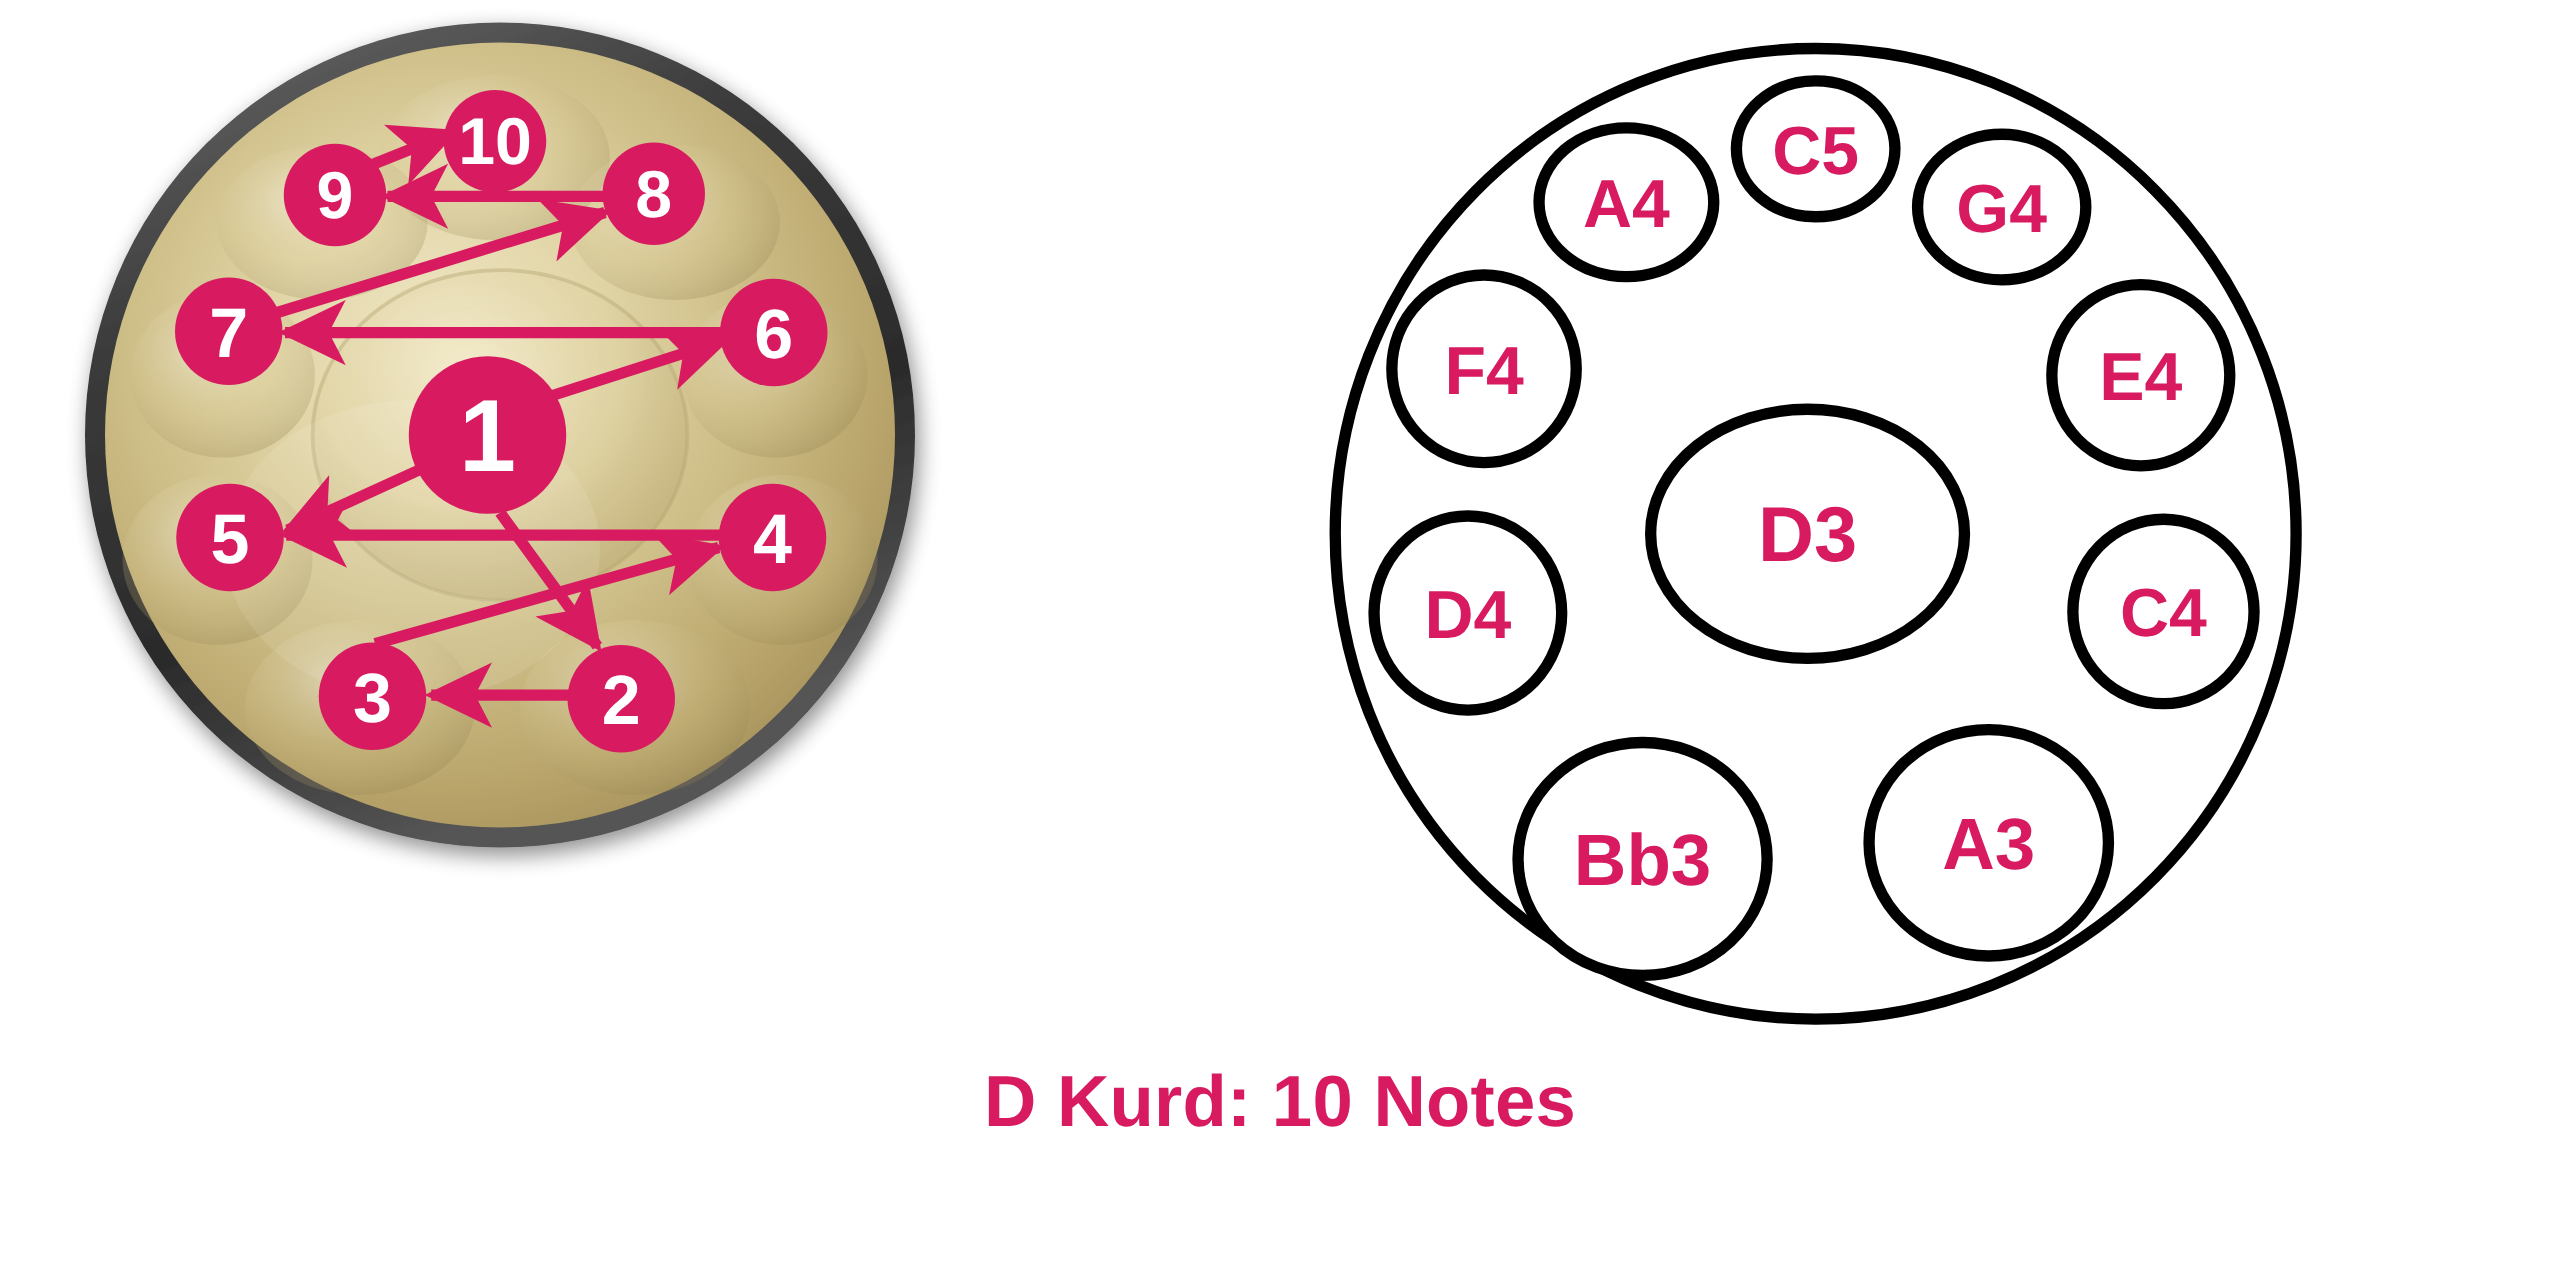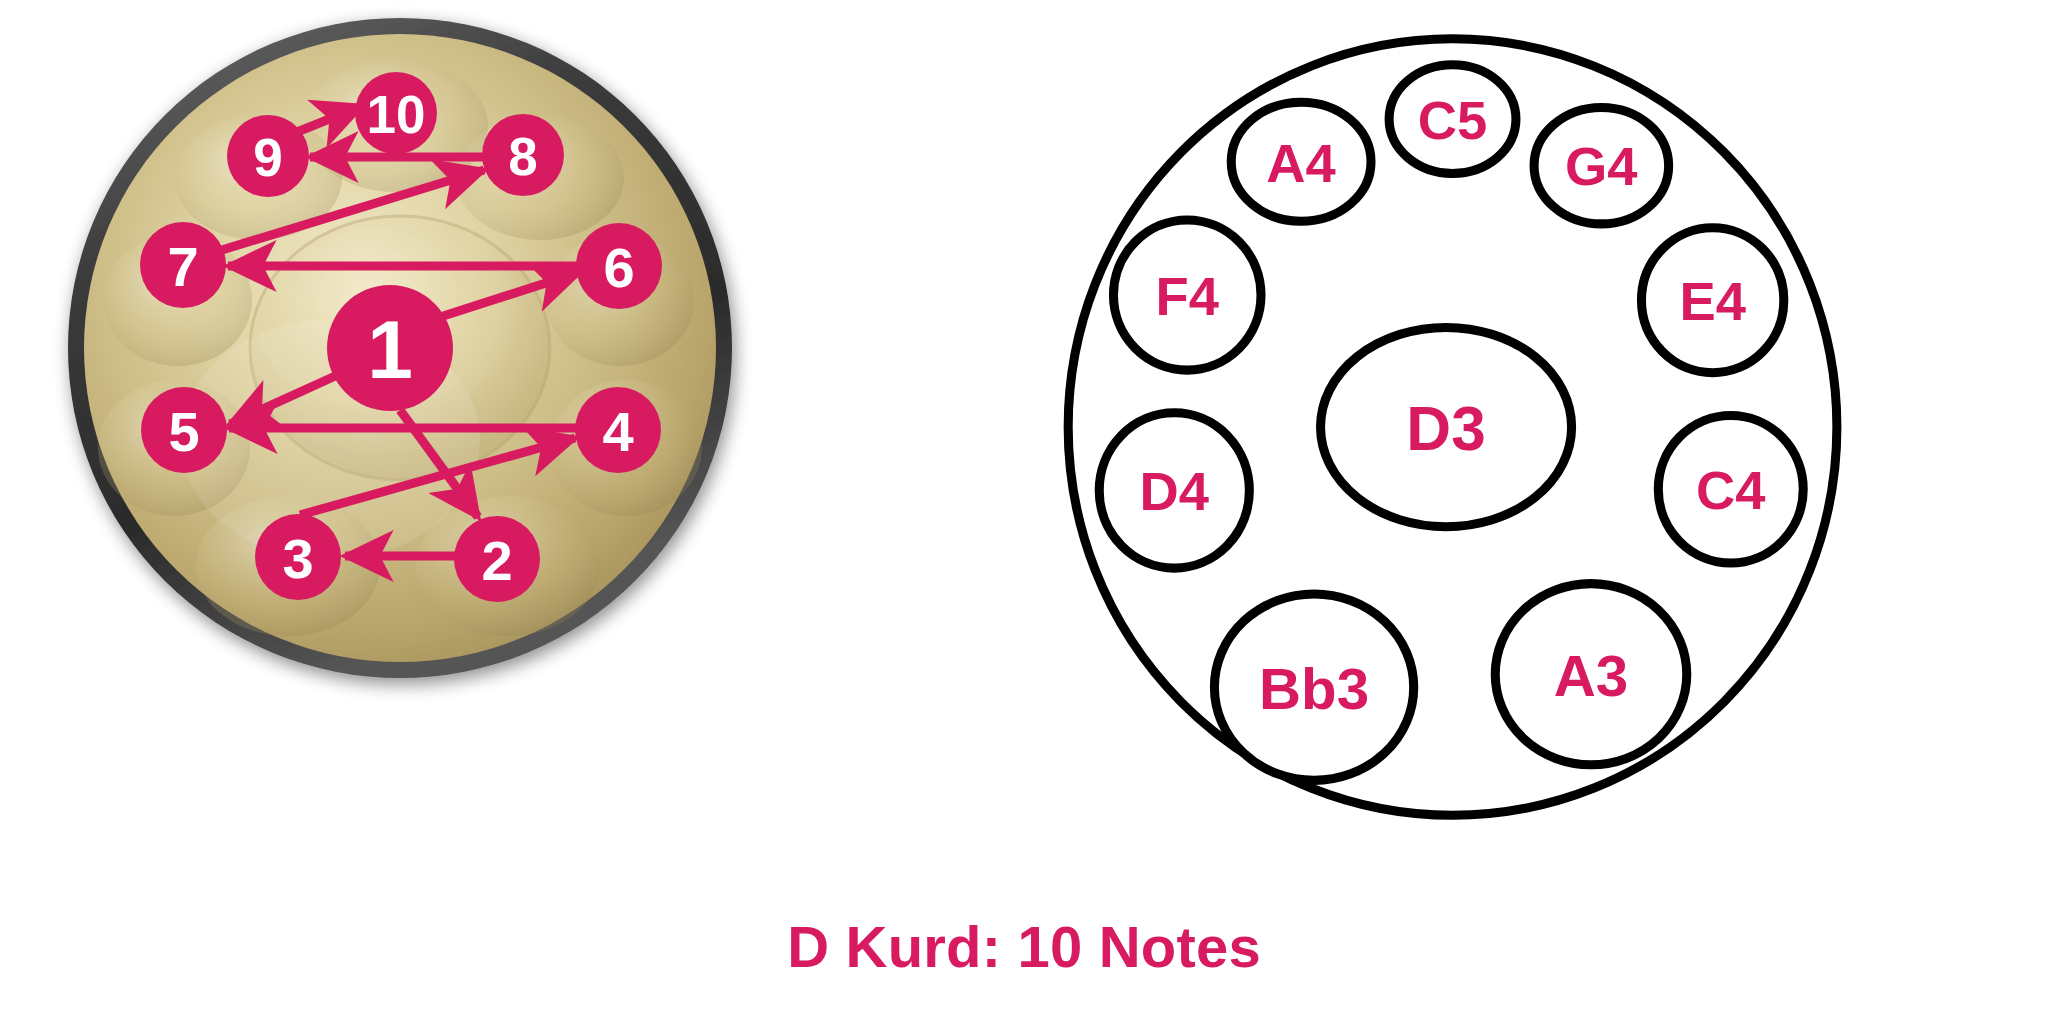--- a/index.html
+++ b/index.html
@@ -29,21 +29,21 @@
   }
   #photo-panel { left: 0;    width: 1024px; height: 880px; }
   #schema-panel{ left: 870px; width: 1178px; height: 880px; }
 
   .svg-full { position: absolute; inset: 0; width: 100%; height: 100%; }
 
   
   #chart-title {
     position: absolute;
     left: 0;
-    top: 913px;
+    top: 848px;
     width: 2048px;
     text-align: center;
     font-size: 58px;
     font-weight: bold;
     color: #D81B60;
     letter-spacing: 0.2px;
     font-family: "Liberation Sans", sans-serif;
     white-space: nowrap;
   }
 

